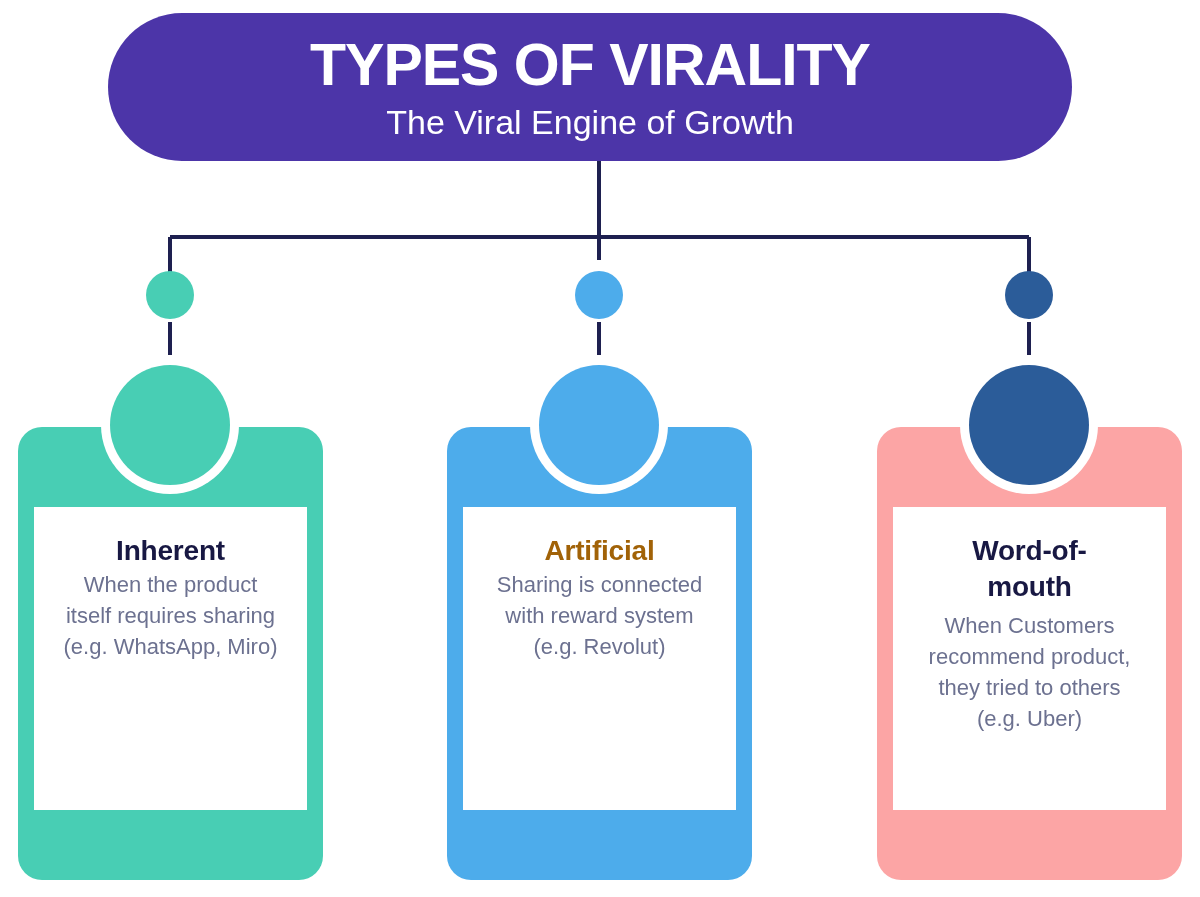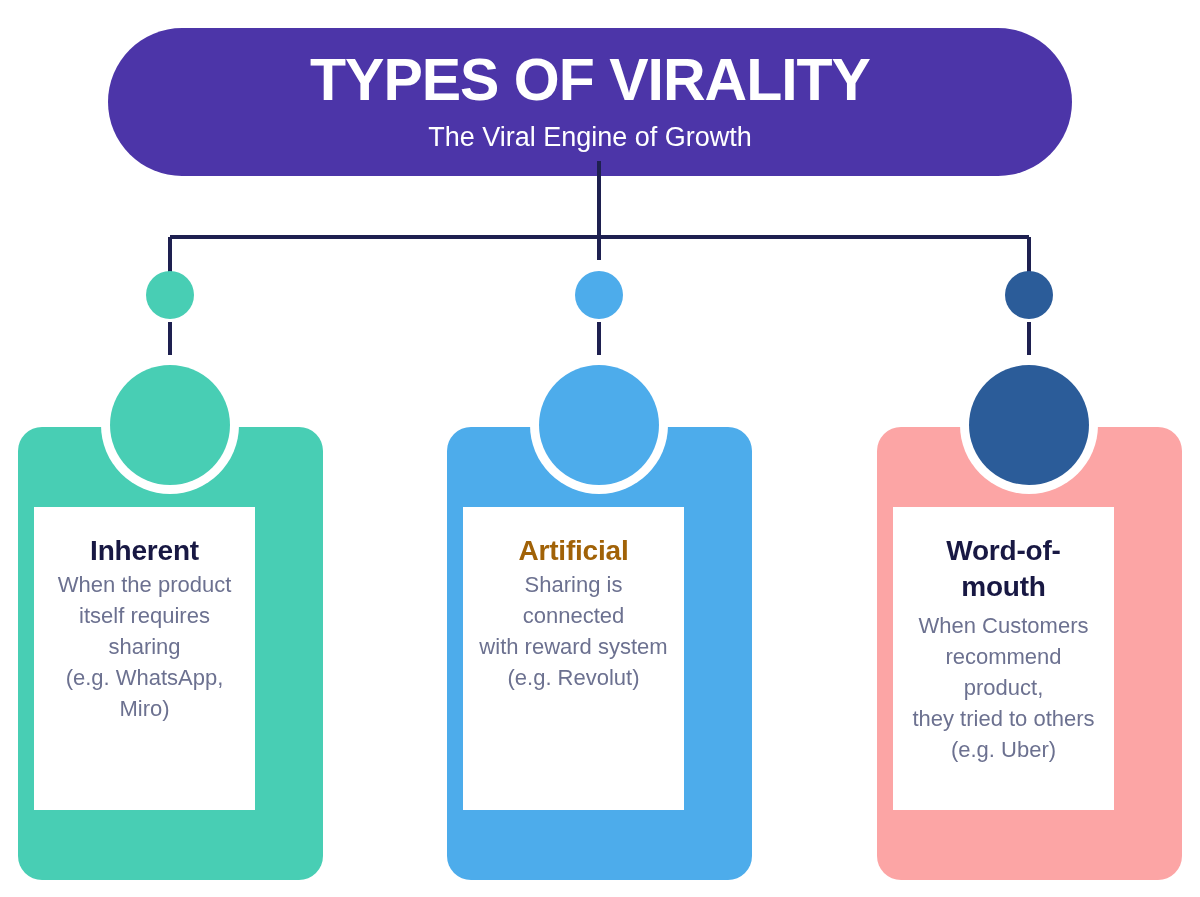--- a/index.html
+++ b/index.html
@@ -16,21 +16,21 @@
     width: 1200px;
     height: 897px;
     background: #ffffff;
     overflow: hidden;
   }
 
   
   .header-pill {
     position: absolute;
     left: 108px;
-    top: 28px;
+    top: 13px;
     width: 964px;
     height: 148px;
     background: #4C35A8;
     border-radius: 74px;
     display: flex;
     flex-direction: column;
     align-items: center;
     justify-content: center;
     box-sizing: border-box;
     padding-bottom: 4px;
@@ -39,21 +39,21 @@
     font-size: 59px;
     line-height: 62px;
     font-weight: bold;
     color: #ffffff;
     letter-spacing: -1px;
     text-align: center;
     white-space: nowrap;
   }
   .header-subtitle {
     margin-top: 12px;
-    font-size: 27px;
+    font-size: 34px;
     line-height: 28px;
     font-weight: normal;
     color: #ffffff;
     text-align: center;
     white-space: nowrap;
   }
 
   
   #connectors {
     position: absolute;
@@ -89,21 +89,21 @@
     width: 305px;
     height: 453px;
     border-radius: 24px;
     z-index: 2;
     box-sizing: border-box;
   }
   .card-inner {
     position: absolute;
     left: 16px;
     top: 80px;
-    width: 221px;
+    width: 273px;
     height: 303px;
     background: #ffffff;
     display: flex;
     flex-direction: column;
     align-items: center;
     justify-content: flex-start;
     box-sizing: border-box;
     padding: 26px 12px 0 12px;
   }
   .card-heading {

